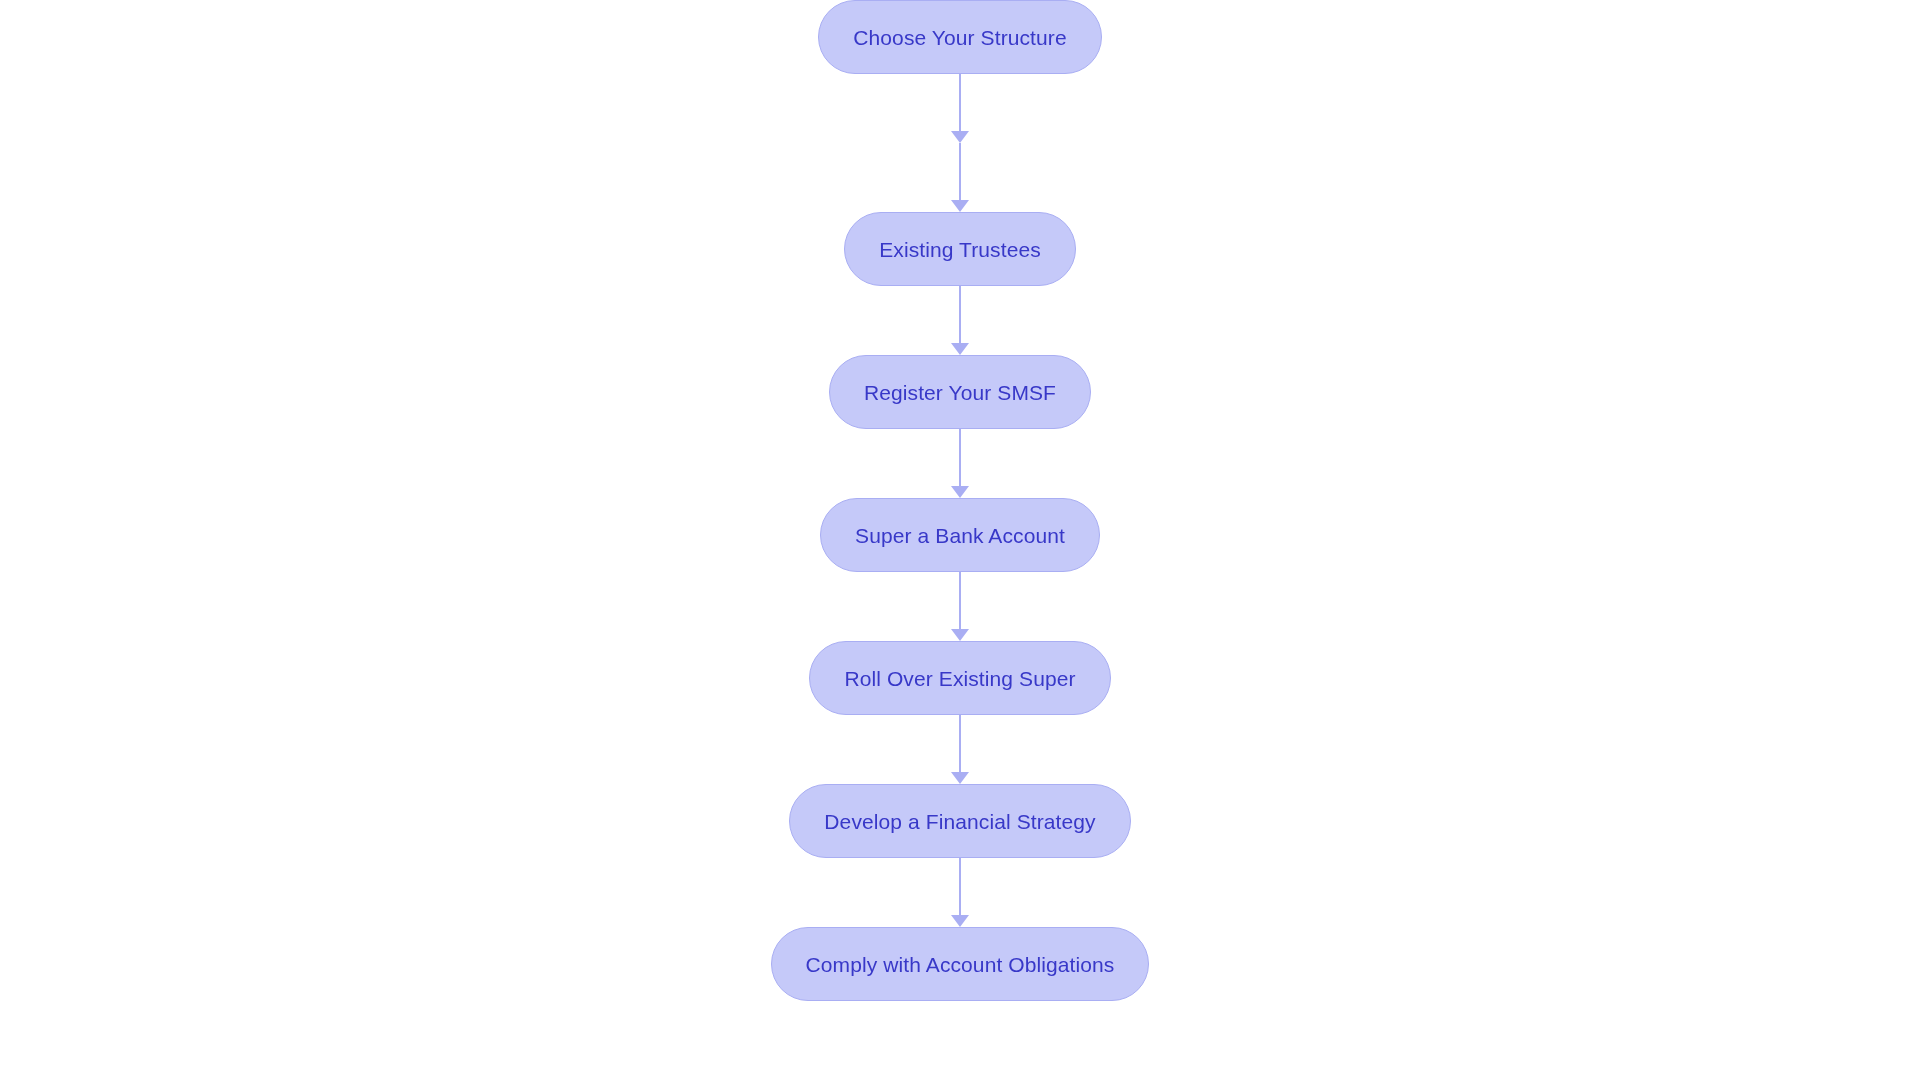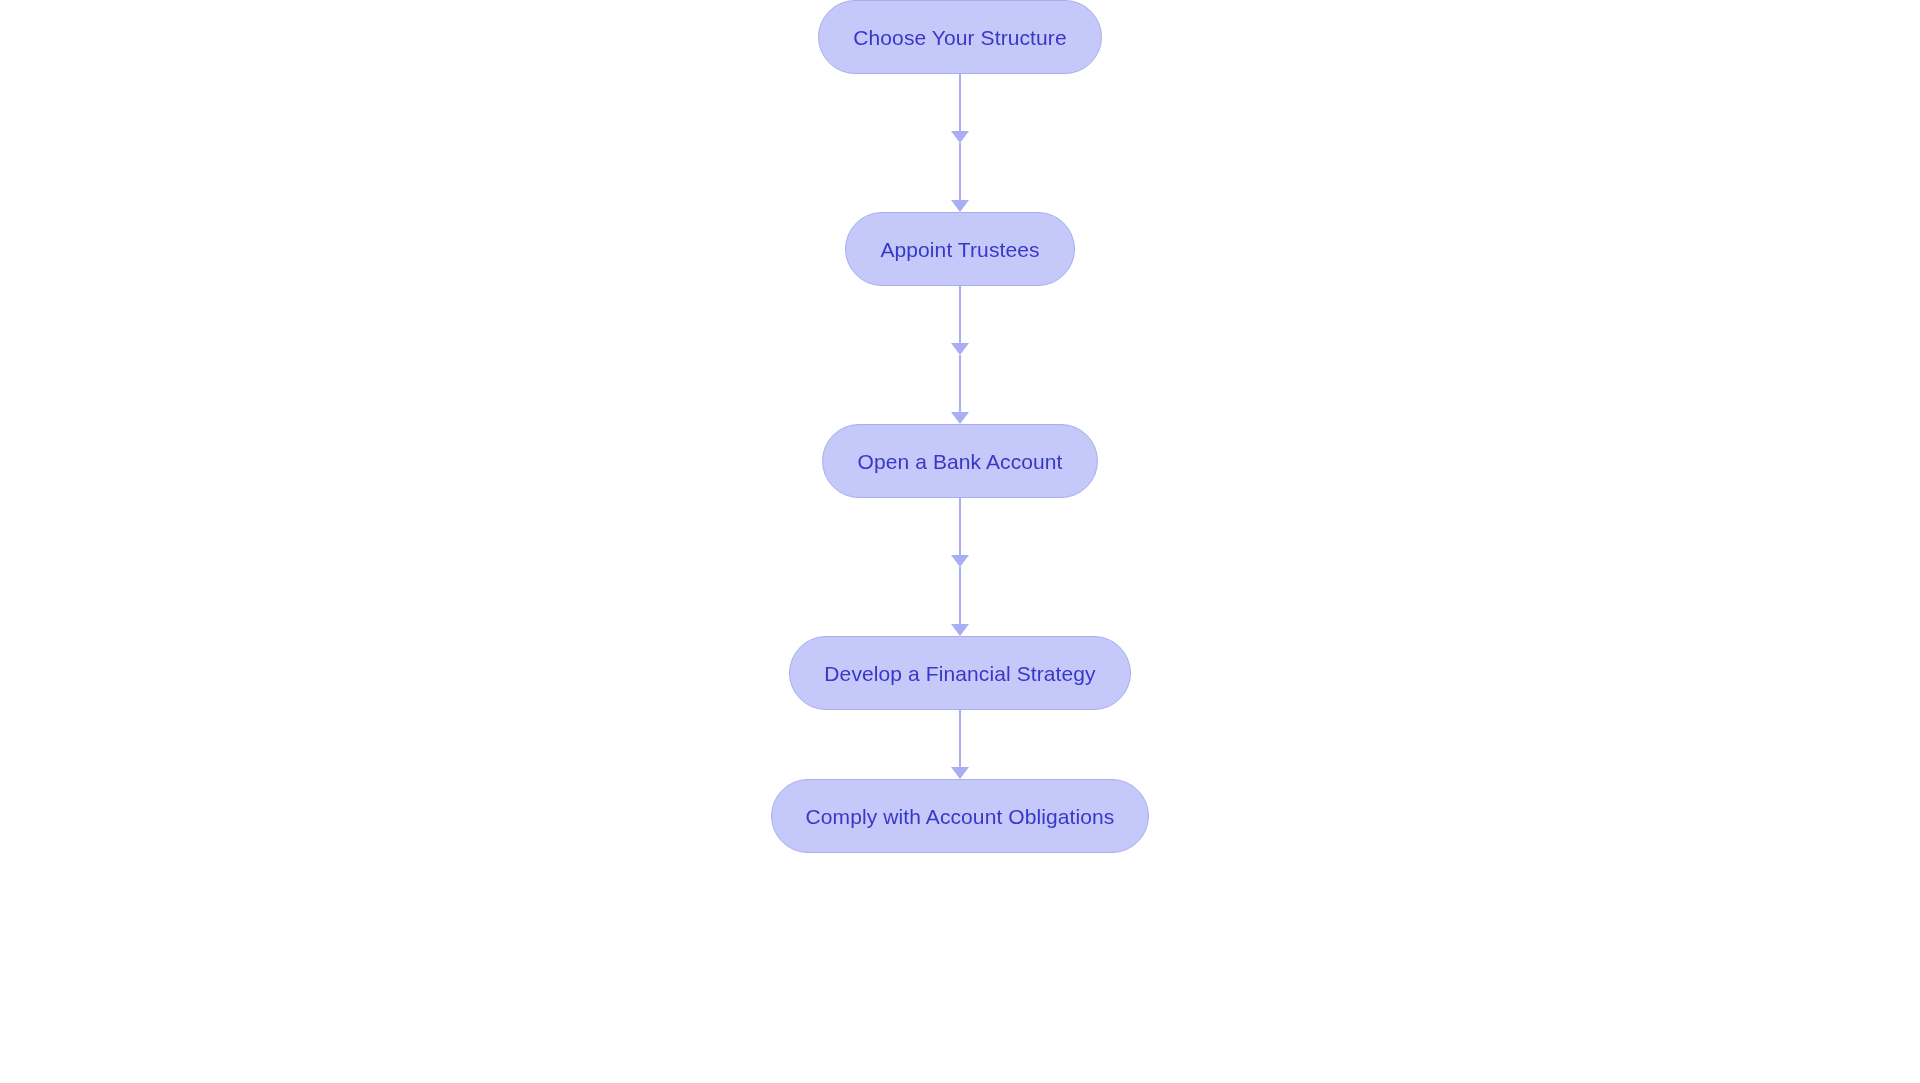--- a/index.html
+++ b/index.html
@@ -100,46 +100,56 @@
     </div>
 
 
     <div class="connector">
       <div class="connector-line"></div>
       <div class="connector-arrow"></div>
     </div>
 
     <div class="flow-step">
       <div class="node">
-        <span>Appoint Trustees</span>
+        <span>Existing Trustees</span>
       </div>
     </div>
 
     <div class="connector">
       <div class="connector-line"></div>
       <div class="connector-arrow"></div>
     </div>
 
+    <div class="flow-step">
+      <div class="node">
+        <span>Register Your SMSF</span>
+      </div>
+    </div>
 
     <div class="connector">
       <div class="connector-line"></div>
       <div class="connector-arrow"></div>
     </div>
 
     <div class="flow-step">
       <div class="node">
-        <span>Open a Bank Account</span>
+        <span>Super a Bank Account</span>
       </div>
     </div>
 
     <div class="connector">
       <div class="connector-line"></div>
       <div class="connector-arrow"></div>
     </div>
 
+    <div class="flow-step">
+      <div class="node">
+        <span>Roll Over Existing Super</span>
+      </div>
+    </div>
 
     <div class="connector">
       <div class="connector-line"></div>
       <div class="connector-arrow"></div>
     </div>
 
     <div class="flow-step">
       <div class="node">
         <span>Develop a Financial Strategy</span>
       </div>

